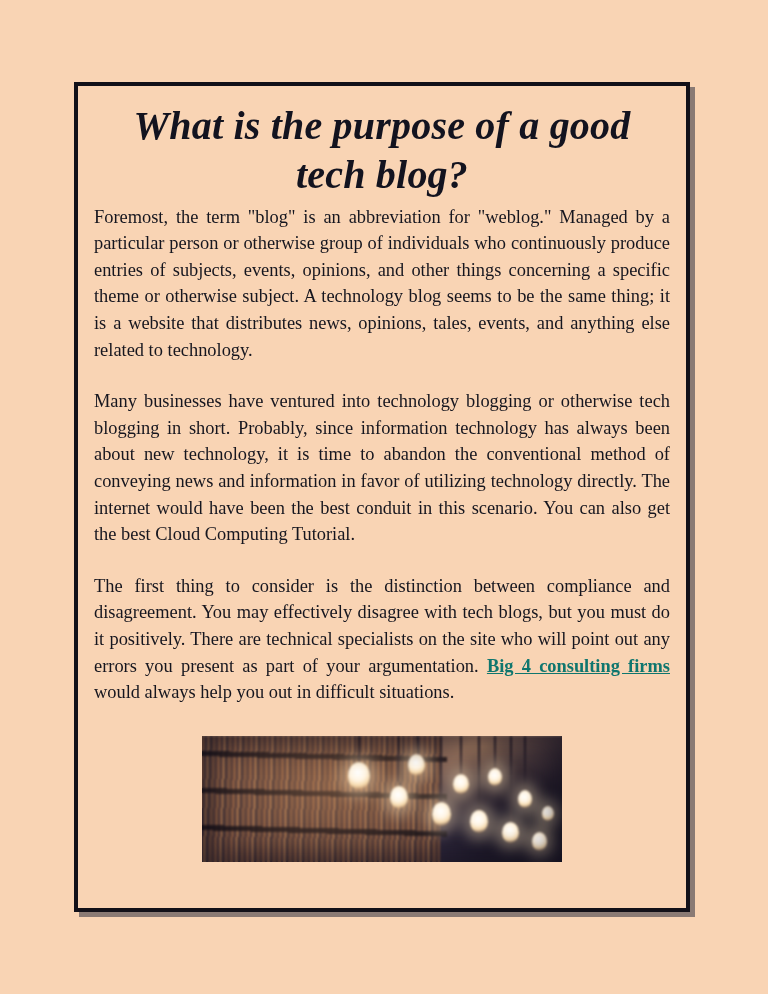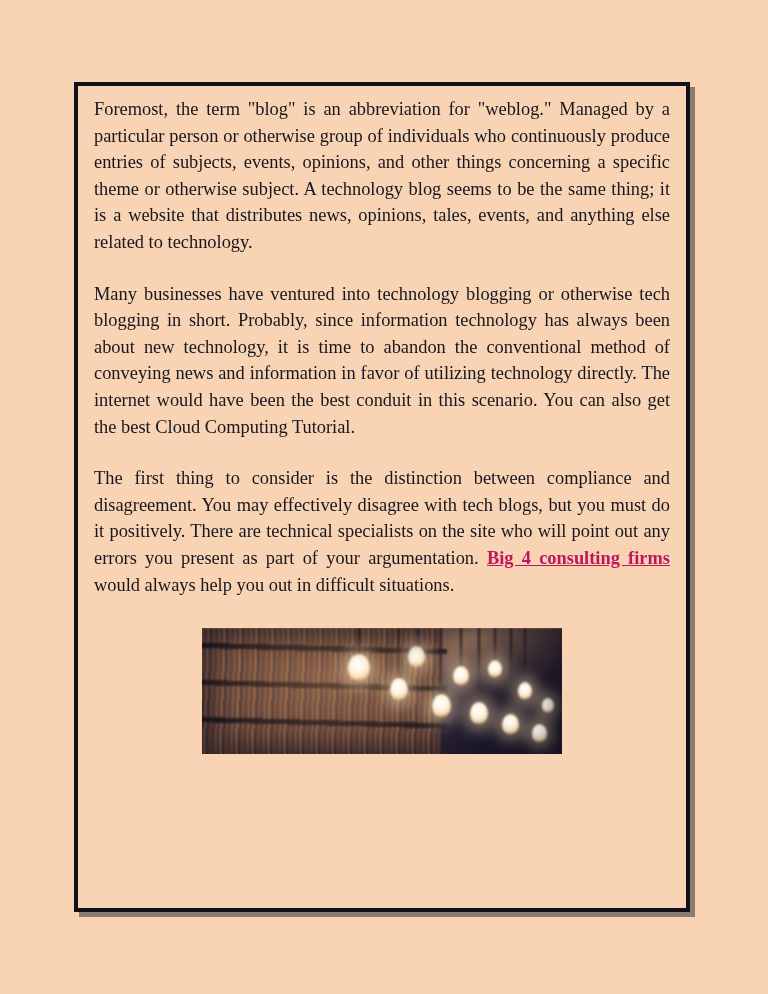--- a/index.html
+++ b/index.html
@@ -72,21 +72,21 @@
     text-justify: inter-word;
     margin: 0 0 25px 0;
   }
   .para:last-of-type {
     margin-bottom: 0;
   }
 
   .link-strong {
     font-weight: bold;
     text-decoration: underline;
-    color: #be185d;
+    color: #0f766e;
   }
 
   
   .photo-wrap {
     margin-top: 30px;
     display: flex;
     justify-content: center;
   }
   .photo {
     position: relative;
@@ -173,20 +173,21 @@
   }
 </style>
 </head>
 <body>
 
 <div class="page">
 
   <div class="doc-frame">
     <div class="doc-inner">
 
+      <h1 class="doc-title">What is the purpose of a good tech blog?</h1>
 
       <div class="doc-body">
 
         <p class="para">Foremost, the term "blog" is an abbreviation for "weblog." Managed by a particular person or otherwise group of individuals who continuously produce entries of subjects, events, opinions, and other things concerning a specific theme or otherwise subject. A technology blog seems to be the same thing; it is a website that distributes news, opinions, tales, events, and anything else related to technology.</p>
 
         <p class="para">Many businesses have ventured into technology blogging or otherwise tech blogging in short. Probably, since information technology has always been about new technology, it is time to abandon the conventional method of conveying news and information in favor of utilizing technology directly. The internet would have been the best conduit in this scenario. You can also get the best Cloud Computing Tutorial.</p>
 
         <p class="para"><span>The first thing to consider is the distinction between compliance and disagreement. You may effectively disagree with tech blogs, but you must do it positively. There are technical specialists on the site who will point out any errors you present as part of your argumentation. </span><a class="link-strong" href="#">Big 4 consulting firms</a><span> would always help you out in difficult situations.</span></p>
 
         <div class="photo-wrap">

